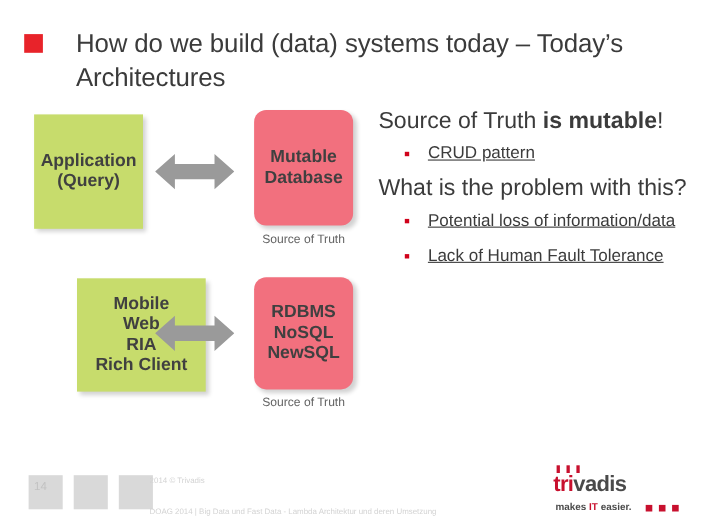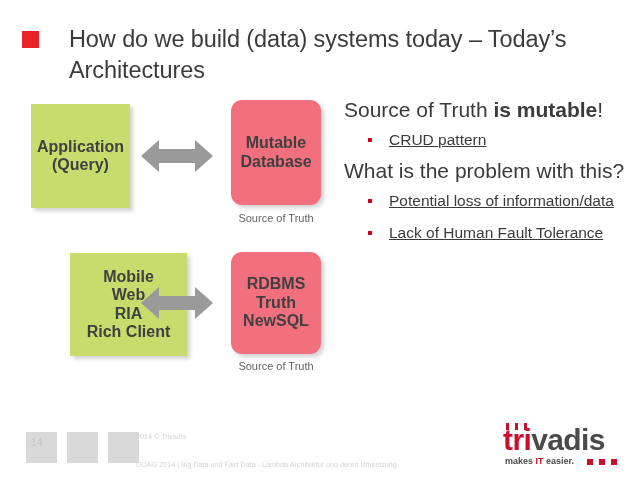--- a/index.html
+++ b/index.html
@@ -159,21 +159,21 @@
     position: absolute;
     left: 503px;
     top: 424px;
     width: 124px;
     height: 46px;
   }
   #logo-word {
     position: absolute;
     left: 0;
     top: 0;
-    font-size: 30px;
+    font-size: 20px;
     font-weight: bold;
     letter-spacing: -0.6px;
     line-height: 32px;
   }
   #logo-tri { color: #c8102e; }
   #logo-vadis { color: #4a4a4a; }
   .logo-tick {
     position: absolute;
     width: 3px;
     height: 7px;
@@ -236,21 +236,21 @@
 RIA
 Rich Client</span>
   </div>
 
   <svg class="dg-arrow" id="arrow-2" width="72" height="36" viewBox="0 0 72 36">
     <polygon points="0,18 18,2 18,11 54,11 54,2 72,18 54,34 54,25 18,25 18,34" fill="#9a9a9a"></polygon>
   </svg>
 
   <div class="dg-box dg-pink" id="box-stores">
     <span style="white-space:pre-line">RDBMS
-Truth
+NoSQL
 NewSQL</span>
   </div>
   <div class="sot-label" id="sot-2">Source of Truth</div>
 
   <div id="content-right">
     <p class="r-head">
       <span>Source of Truth </span><b>is mutable</b><span>!</span>
     </p>
 
     <ul class="r-list">

